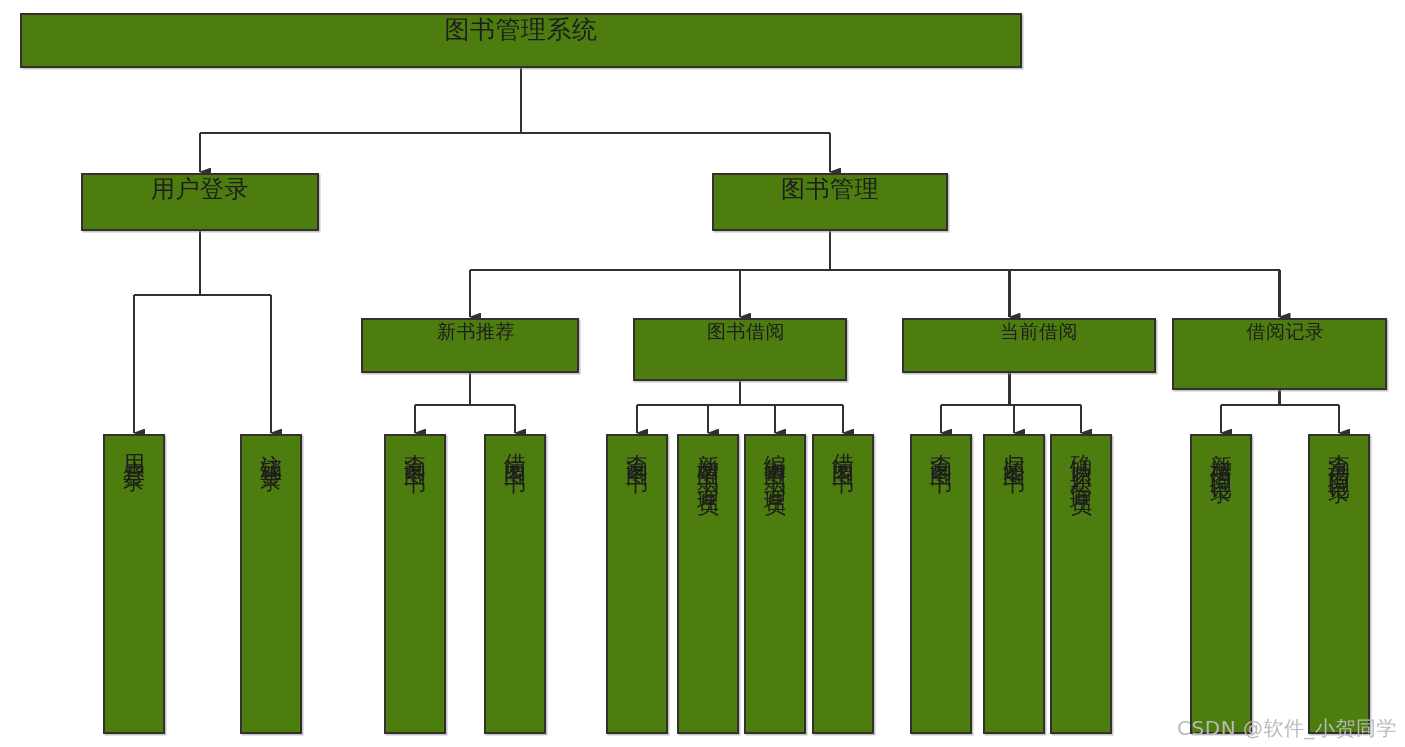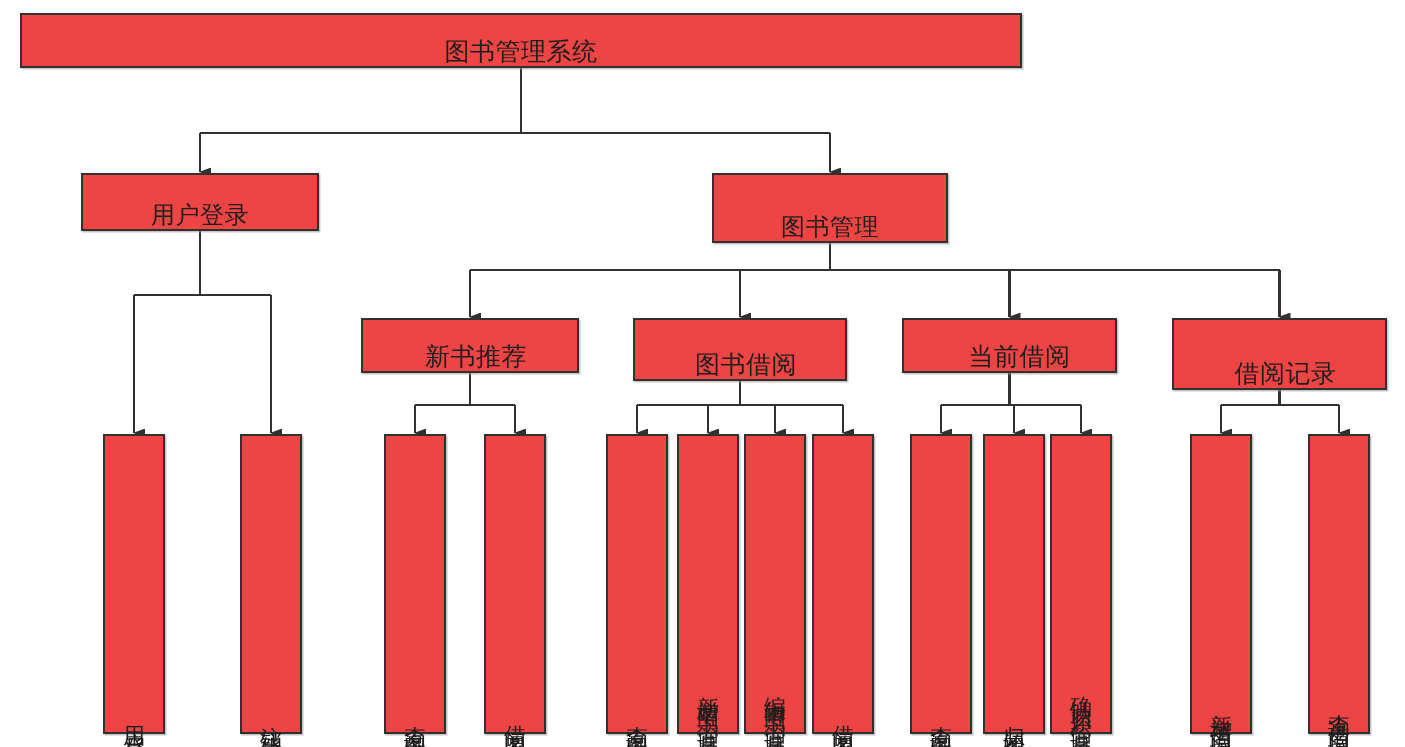--- a/index.html
+++ b/index.html
@@ -22,24 +22,24 @@
     position: absolute;
     left: 0;
     top: 0;
     width: 1405px;
     height: 747px;
     pointer-events: none;
   }
   .node {
     position: absolute;
     box-sizing: border-box;
-    background: #ef4444;
+    background: #4d7c0f;
     border: 2.5px solid #33302f;
     display: flex;
-    align-items: flex-end;
+    align-items: flex-start;
     justify-content: center;
     box-shadow: 1.5px 1.5px 0 0 rgba(150,150,150,0.55);
   }
   .node-label {
     color: #1d1d1d;
     font-size: 23px;
     line-height: 1.18;
     letter-spacing: 0.5px;
     white-space: nowrap;
     text-align: center;
@@ -47,21 +47,21 @@
   .node.vertical .node-label {
     writing-mode: vertical-rl;
     text-orientation: upright;
     -webkit-writing-mode: vertical-rl;
     letter-spacing: 6px;
     font-size: 22px;
     white-space: nowrap;
   }
   .node.level-0 .node-label { font-size: 25px; }
   .node.level-1 .node-label { font-size: 24px; }
-  .node.level-2 .node-label { font-size: 25px; margin-left: 12px; }
+  .node.level-2 .node-label { font-size: 19px; margin-left: 12px; }
   #watermark {
     position: absolute;
     right: 8px;
     bottom: 5px;
     color: #b9b9b9;
     font-size: 20px;
     letter-spacing: 0.5px;
     white-space: nowrap;
     user-select: none;
   }
@@ -114,30 +114,30 @@
       </g>
   </svg>
 
   <div id="nodes-layer">
       <div class="node level-0" style="left: 20px; top: 13px; width: 1002px; height: 55px;">
         <span class="node-label">图书管理系统</span>
       </div>
       <div class="node level-1" style="left: 81px; top: 173px; width: 238px; height: 58px;">
         <span class="node-label">用户登录</span>
       </div>
-      <div class="node level-1" style="left: 712px; top: 173px; width: 236px; height: 70px;">
+      <div class="node level-1" style="left: 712px; top: 173px; width: 236px; height: 58px;">
         <span class="node-label">图书管理</span>
       </div>
       <div class="node level-2" style="left: 361px; top: 318px; width: 218px; height: 55px;">
         <span class="node-label">新书推荐</span>
       </div>
       <div class="node level-2" style="left: 633px; top: 318px; width: 214px; height: 63px;">
         <span class="node-label">图书借阅</span>
       </div>
-      <div class="node level-2" style="left: 902px; top: 318px; width: 215px; height: 55px; padding-left: 8px;">
+      <div class="node level-2" style="left: 902px; top: 318px; width: 254px; height: 55px; padding-left: 8px;">
         <span class="node-label">当前借阅</span>
       </div>
       <div class="node level-2" style="left: 1172px; top: 318px; width: 215px; height: 72px;">
         <span class="node-label">借阅记录</span>
       </div>
       <div class="node level-3 vertical" style="left: 103px; top: 434px; width: 62px; height: 300px;">
         <span class="node-label">用户登录</span>
       </div>
       <div class="node level-3 vertical" style="left: 240px; top: 434px; width: 62px; height: 300px;">
         <span class="node-label">注销登录</span>
@@ -170,13 +170,14 @@
         <span class="node-label">确认归还（管理员）</span>
       </div>
       <div class="node level-3 vertical" style="left: 1190px; top: 434px; width: 62px; height: 300px;">
         <span class="node-label">新增借阅记录</span>
       </div>
       <div class="node level-3 vertical" style="left: 1308px; top: 434px; width: 62px; height: 300px;">
         <span class="node-label">查询借阅记录</span>
       </div>
     </div>
 
+  <div id="watermark">CSDN @软件_小贺同学</div>
 </div>
 
 </body></html>

